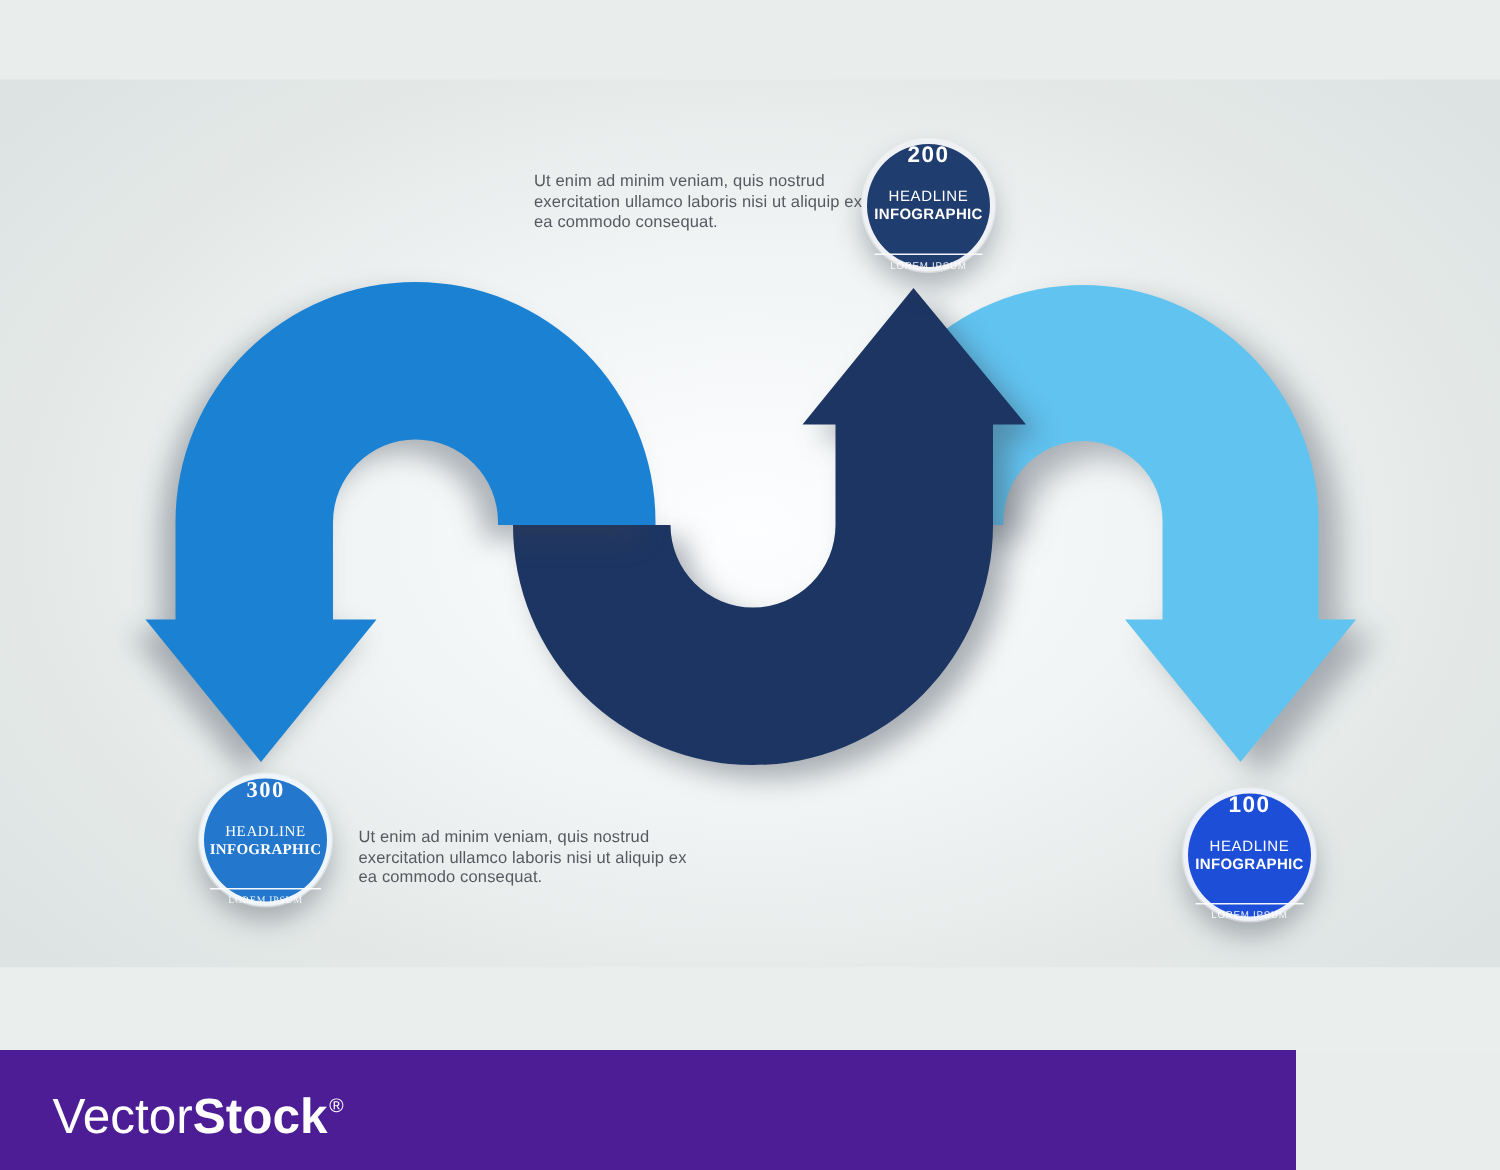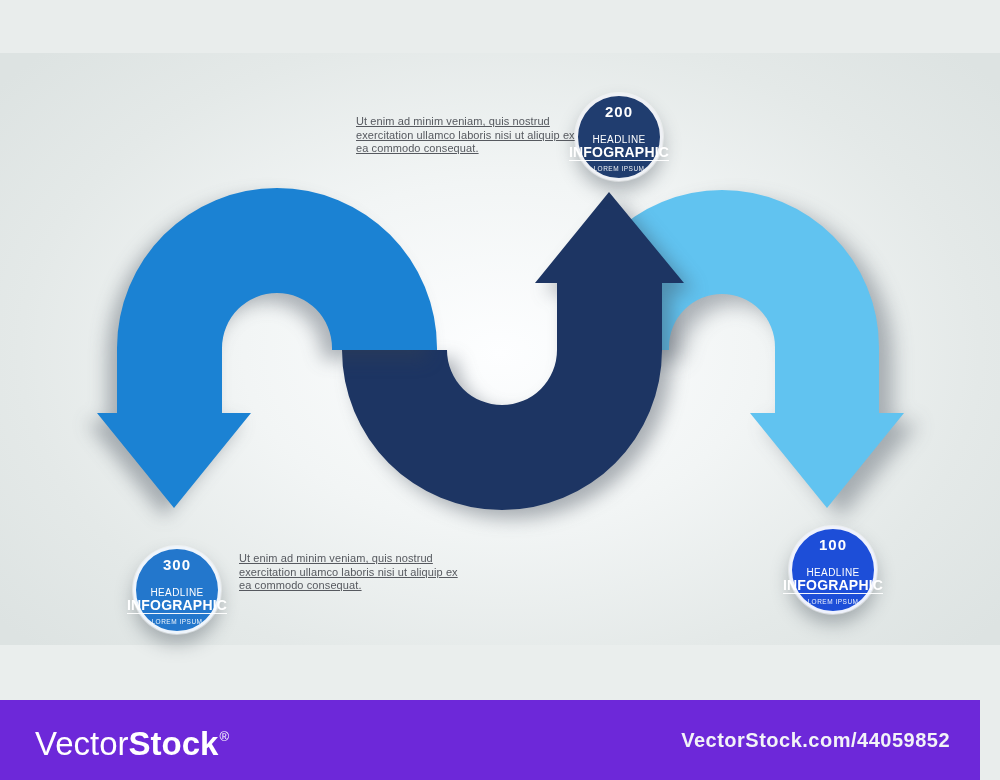--- a/index.html
+++ b/index.html
@@ -36,42 +36,41 @@
   
   .badge {
     position: absolute; width: 88px; height: 88px; border-radius: 50%;
     border: 3px solid rgba(255,255,255,.93);
     box-shadow: 0 0 0 1px rgba(255,255,255,.45), 0 10px 18px rgba(50,60,72,.35);
     display: flex; flex-direction: column; align-items: center; justify-content: center;
     color: #fff; text-align: center;
   }
   .badge .num   { font-size: 15px; font-weight: 600; letter-spacing: 1px; line-height: 22px; }
   .badge .l1    { font-size: 10px; font-weight: 400; letter-spacing: .4px; line-height: 12px; margin-top: 11px; }
-  .badge .l2    { font-size: 14px; font-weight: 700; letter-spacing: .2px; line-height: 12px;
-                  border-bottom: 1px solid rgba(255,255,255,.95); padding-bottom: 2px; }
+  .badge .l2    { font-size: 10px; font-weight: 700; letter-spacing: .2px; line-height: 12px;
+                  border-bottom: 1px solid rgba(255,255,255,.95); padding-bottom: 19px; }
   .badge .l3    { font-size: 6.5px; font-weight: 400; letter-spacing: .5px; line-height: 9px;
                   margin-top: 3px; opacity: .92; }
   .badge-200 { left: 575px; top: 93px; }
-  .badge-300 { left: 133px; top: 546px; }
+  .badge-300 { left: 133px; top: 516px; font-family: Liberation Serif, serif; }
   .badge-100 { left: 789px; top: 526px; }
 
   
   .para {
     position: absolute; color: #56595f; font-size: 11px; line-height: 13.5px;
     letter-spacing: .1px;
-    text-decoration: underline;
   }
   .para-top  { left: 356px; top: 115px; }
   .para-bl   { left: 239px; top: 552px; }
   .para-br   { left: 580px; top: 549px; }
 
   
   .footer {
-    position: absolute; left: 0; top: 700px; width: 980px; height: 80px;
-    background: #6d28d9;
+    position: absolute; left: 0; top: 700px; width: 864px; height: 80px;
+    background: #4c1d95;
     display: flex; align-items: center; justify-content: space-between;
     padding: 0 30px 0 35px; color: #fff;
   }
   .logo { font-size: 33px; line-height: 33px; white-space: nowrap; }
   .logo .lt { font-weight: 300; }
   .logo .bd { font-weight: 700; }
   .logo .rg { font-size: 13px; vertical-align: 14px; font-weight: 400; margin-left: 1px; }
   .site-id { font-size: 20px; font-weight: 600; letter-spacing: .5px; color: #f2f3f8; }
 </style>
 </head>
@@ -134,16 +133,15 @@
     <div>Ut enim ad minim veniam, quis nostrud</div>
     <div>exercitation ullamco laboris nisi ut aliquip ex</div>
     <div>ea commodo consequat.</div>
   </div>
 
 
   <div class="footer">
     <div class="logo">
       <span class="lt">Vector</span><span class="bd">Stock</span><span class="rg">®</span>
     </div>
-    <div class="site-id">VectorStock.com/44059852</div>
   </div>
 
 </div>
 
 </body></html>

